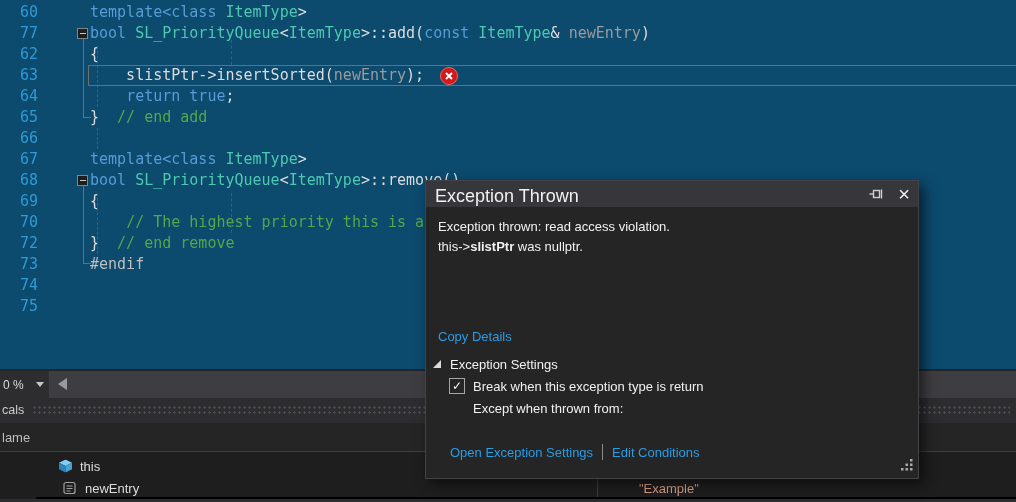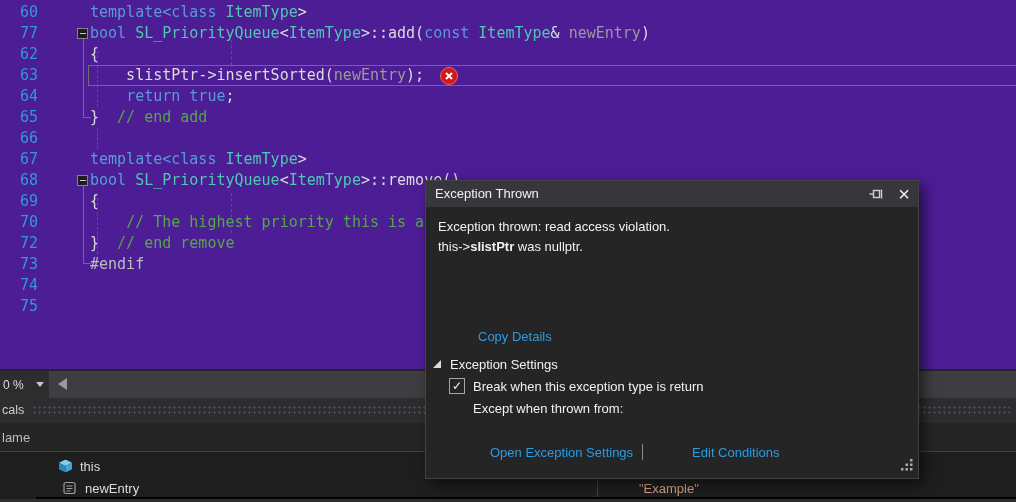--- a/index.html
+++ b/index.html
@@ -1,19 +1,19 @@
 <!DOCTYPE html>
 <html style="--kw: #569CD6; --type: #4EC9B0; --plain: #DCDCDC; --param: #9B9B9B; --comment: #57A64A; --pp: #BEBEBE; --lineno: #2E9BD6; --string: #D69D85; --link: #2B9BE2; --error_red: #D21818;"><head>
 <meta charset="utf-8">
 <style>
   html,body{margin:0;padding:0;background:#111;}
   .screen{position:relative;width:1016px;height:502px;background:#1E1E1E;overflow:hidden;
           font-family:"Liberation Sans",sans-serif;}
   
-  .editor{position:absolute;left:0;top:0;width:1016px;height:369px;background:#4c1d95;}
+  .editor{position:absolute;left:0;top:0;width:1016px;height:369px;background:#0c4a6e;}
   #code-lines{position:absolute;left:0;top:2px;}
   .code-row{display:flex;height:21px;line-height:21px;
             font-family:"DejaVu Sans Mono","Liberation Mono",monospace;font-size:15px;}
   .ln{flex:0 0 38px;text-align:right;color:var(--lineno);}
   .gutter{flex:0 0 52px;position:relative;}
   .fold-box{position:absolute;left:39px;top:5px;width:9px;height:9px;
             border:1px solid #848484;background:#1E1E1E;}
   .fold-box::after{content:"";position:absolute;left:1.5px;top:4px;width:6px;height:1px;background:#C8C8C8;}
   .code{white-space:pre;color:var(--plain);}
   .tok-kw{color:var(--kw);} .tok-type{color:var(--type);} .tok-plain{color:var(--plain);}
@@ -56,26 +56,26 @@
   .locals-row .rname{position:absolute;top:50%;transform:translateY(-50%);}
   .locals-row.r0 .rname{left:44px;} .locals-row.r1 .rname{left:49px;}
   .locals-row .rval{position:absolute;left:603px;top:50%;transform:translateY(-50%);color:var(--string);}
   .col-divider{position:absolute;left:597px;top:424px;width:1px;height:73px;background:#3F3F46;}
   .bottom-band{position:absolute;left:0;top:499px;width:1016px;height:3px;background:#2D2D30;}
   
   .dialog{position:absolute;left:425px;top:180px;width:494px;height:299px;background:#252526;
           border:1px solid #434346;box-sizing:border-box;box-shadow:5px 5px 12px rgba(0,0,0,.55);
           color:#F1F1F1;font-size:13px;}
   .dlg-titlebar{position:absolute;left:0;top:0;width:100%;height:26px;background:#37373B;}
-  .dlg-title{position:absolute;left:9px;top:5px;font-size:13px;color:#F1F1F1;}
+  .dlg-title{position:absolute;left:9px;top:5px;font-size:18px;color:#F1F1F1;}
   .dlg-pin{position:absolute;right:34px;top:5px;width:16px;height:16px;display:flex;align-items:center;}
   .dlg-close{position:absolute;right:8px;top:0px;font-size:20px;color:#F1F1F1;line-height:26px;cursor:default;}
   .dlg-msg1{position:absolute;left:12px;top:38px;}
   .dlg-msg2{position:absolute;left:12px;top:58px;}
-  .link{color:var(--link);cursor:pointer;margin-left:40px;}
+  .link{color:var(--link);cursor:pointer;}
   .dlg-copy{position:absolute;left:12px;top:148px;}
   .dlg-sect{position:absolute;left:7px;top:176px;display:flex;align-items:center;}
   .expander{width:0;height:0;border-left:8px solid transparent;border-bottom:8px solid #DCDCDC;
             margin-right:9px;margin-top:-2px;}
   .cb-row1{position:absolute;left:23px;top:197px;display:flex;align-items:center;}
   .cb{width:14px;height:14px;border:1px solid #A6A6A6;background:#252526;display:inline-flex;
       align-items:center;justify-content:center;font-size:12px;color:#F1F1F1;margin-right:8px;}
   .cb.un{border-color:#767676;}
   .dlg-except{position:absolute;left:47px;top:220px;}
   .cb-row2{position:absolute;left:45px;top:240px;display:flex;align-items:center;}

